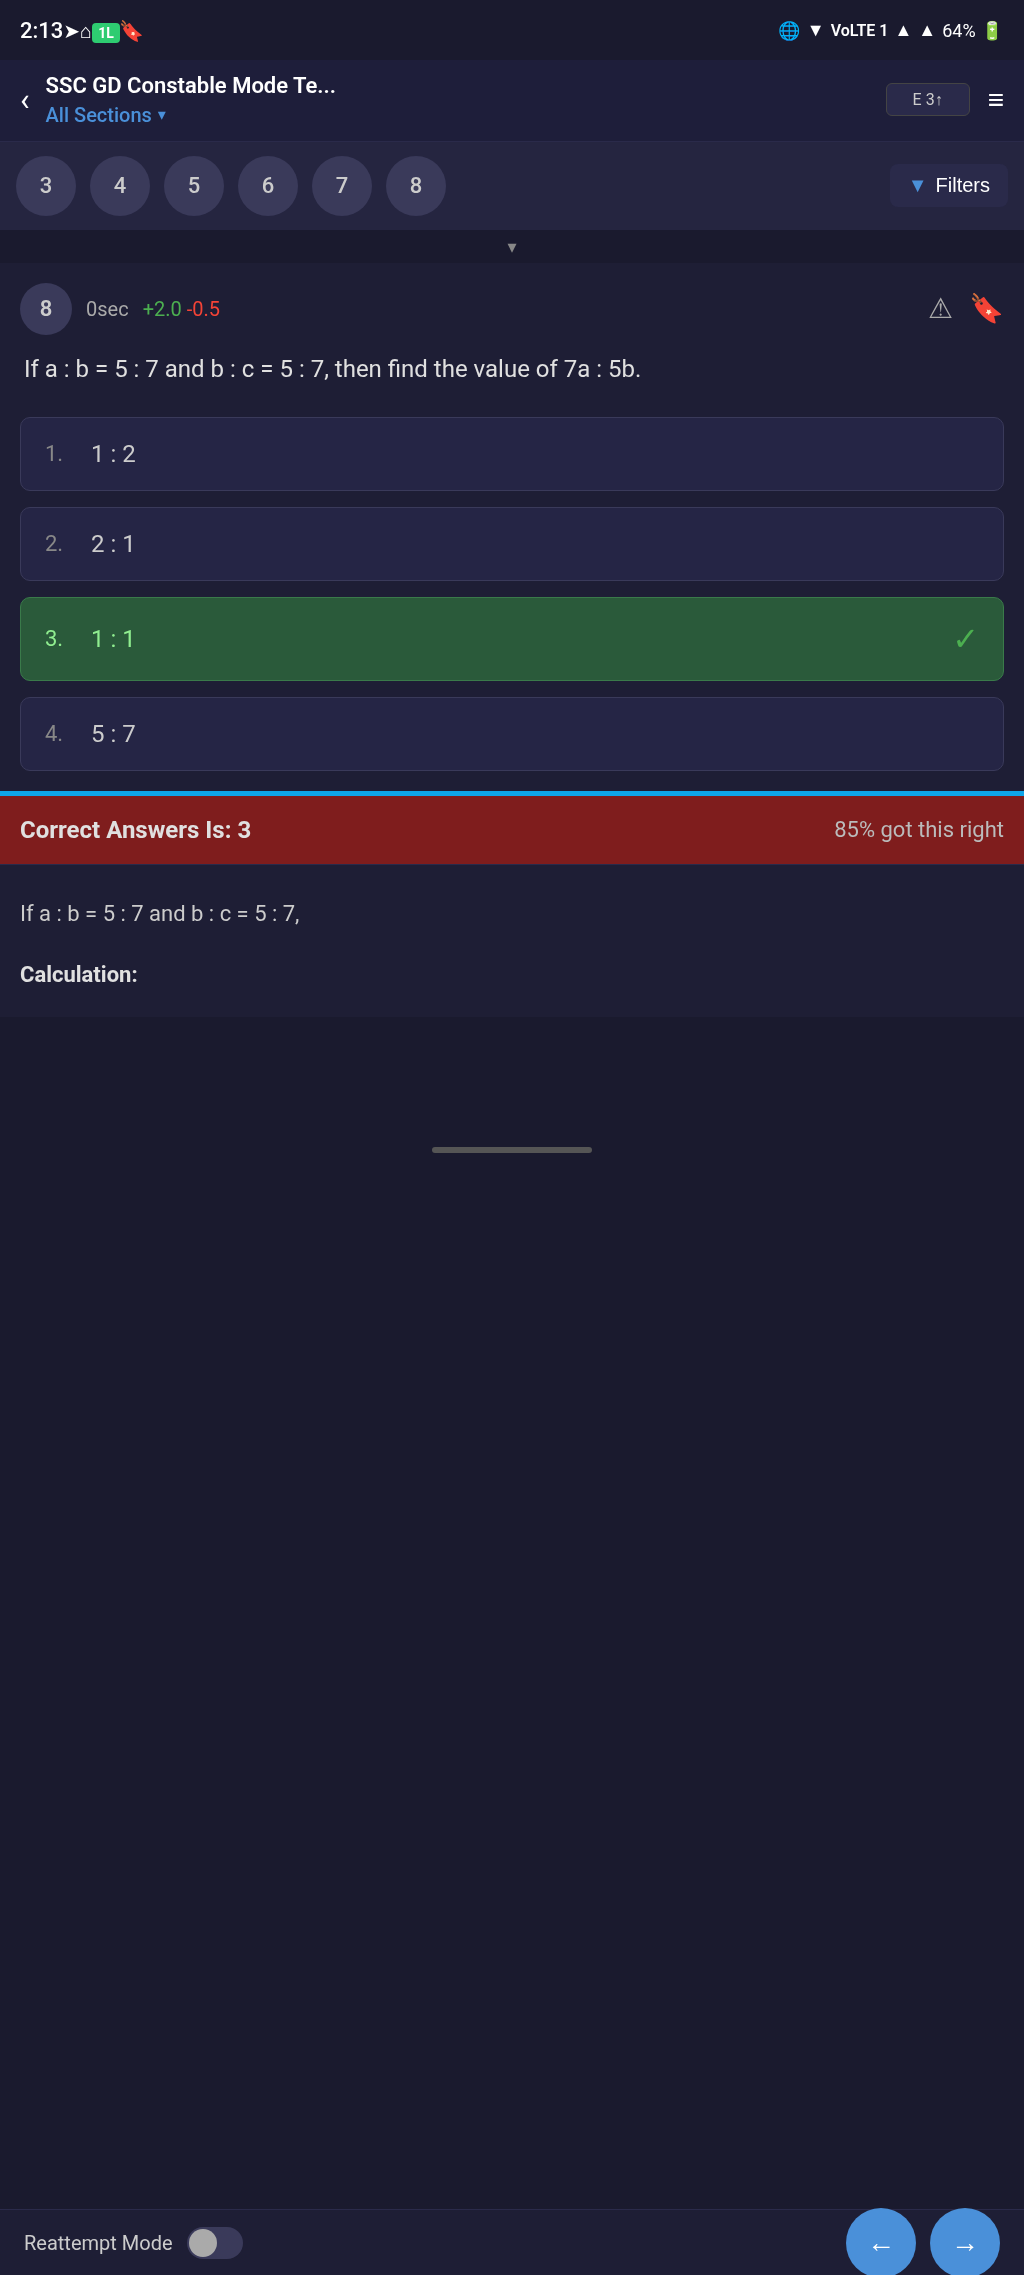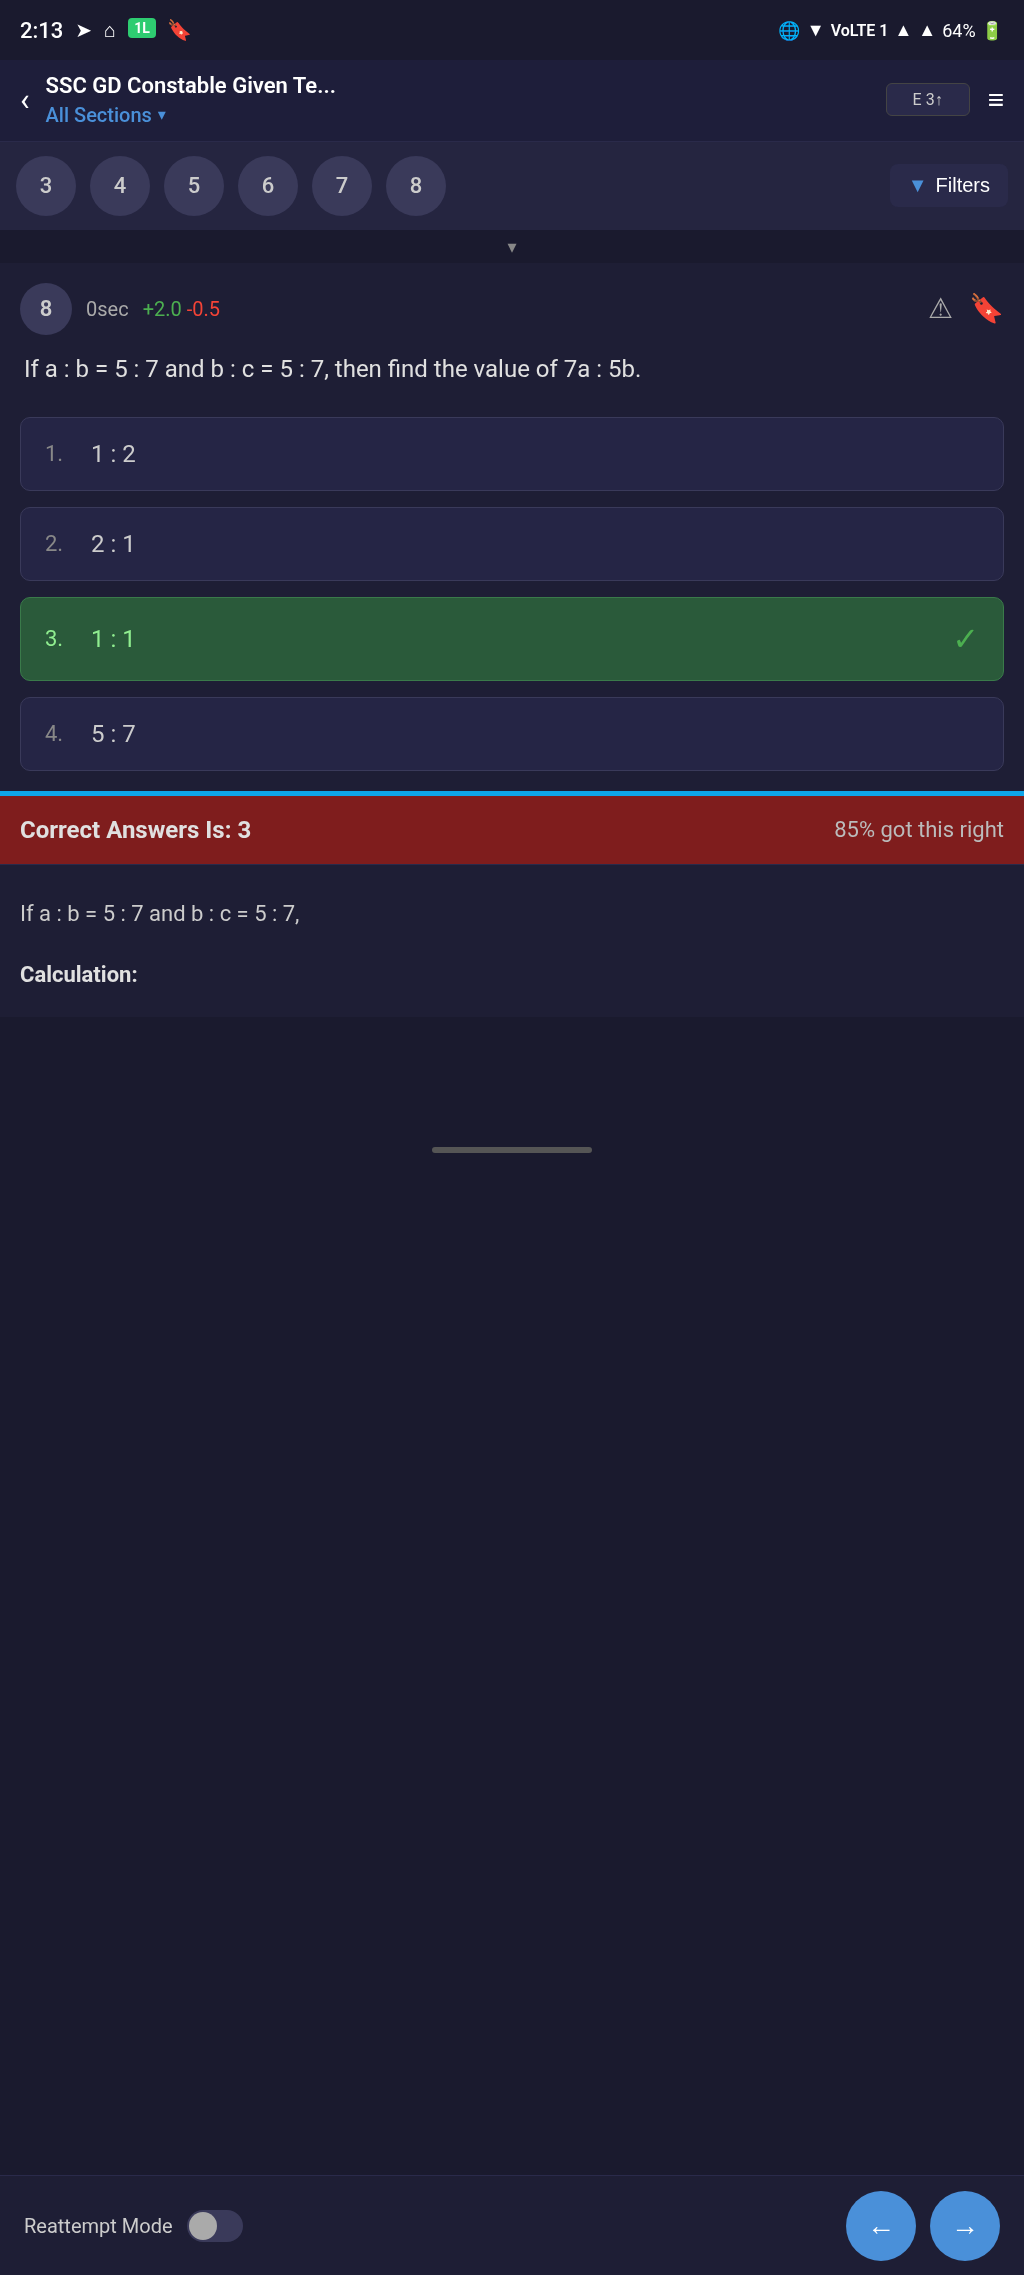--- a/index.html
+++ b/index.html
@@ -20,22 +20,22 @@
       align-items: center;
       justify-content: space-between;
       padding: 8px 20px;
       height: 60px;
     }
     .status-left {
       font-size: 22px;
       font-weight: 500;
       color: #fff;
       display: flex;
-      align-items: flex-start;
-      gap: 12px;
+      align-items: flex-end;
+      gap: 0;
     }
     .status-right {
       display: flex;
       align-items: center;
       gap: 6px;
       font-size: 18px;
       color: #fff;
     }
     .battery-text { font-size: 18px; }
 
@@ -296,21 +296,21 @@
     .bottom-bar {
       position: fixed;
       bottom: 0;
       width: 1024px;
       background-color: #1e1e35;
       border-top: 1px solid #2a2a4a;
       padding: 16px 24px;
       display: flex;
       align-items: center;
       justify-content: space-between;
-      height: 100px;
+      height: 66px;
     }
     .reattempt-area {
       display: flex;
       align-items: center;
       gap: 14px;
     }
     .reattempt-label {
       font-size: 20px;
       color: #ccc;
     }
@@ -390,21 +390,21 @@
     <span>▲</span>
     <span class="battery-text">64%</span>
     <span>🔋</span>
   </div>
 </div>
 
 <div class="header">
   <div class="header-left">
     <span class="back-btn">‹</span>
     <div class="header-title-area">
-      <div class="header-title">SSC GD Constable Given Te...</div>
+      <div class="header-title">SSC GD Constable Mode Te...</div>
       <div class="header-subtitle">
         <span class="header-subtitle-text">All Sections</span>
         <span class="chevron-down">▾</span>
       </div>
     </div>
   </div>
   <div class="header-right">
     <div class="exam-icon">
       <span>E 3↑</span>
     </div>

